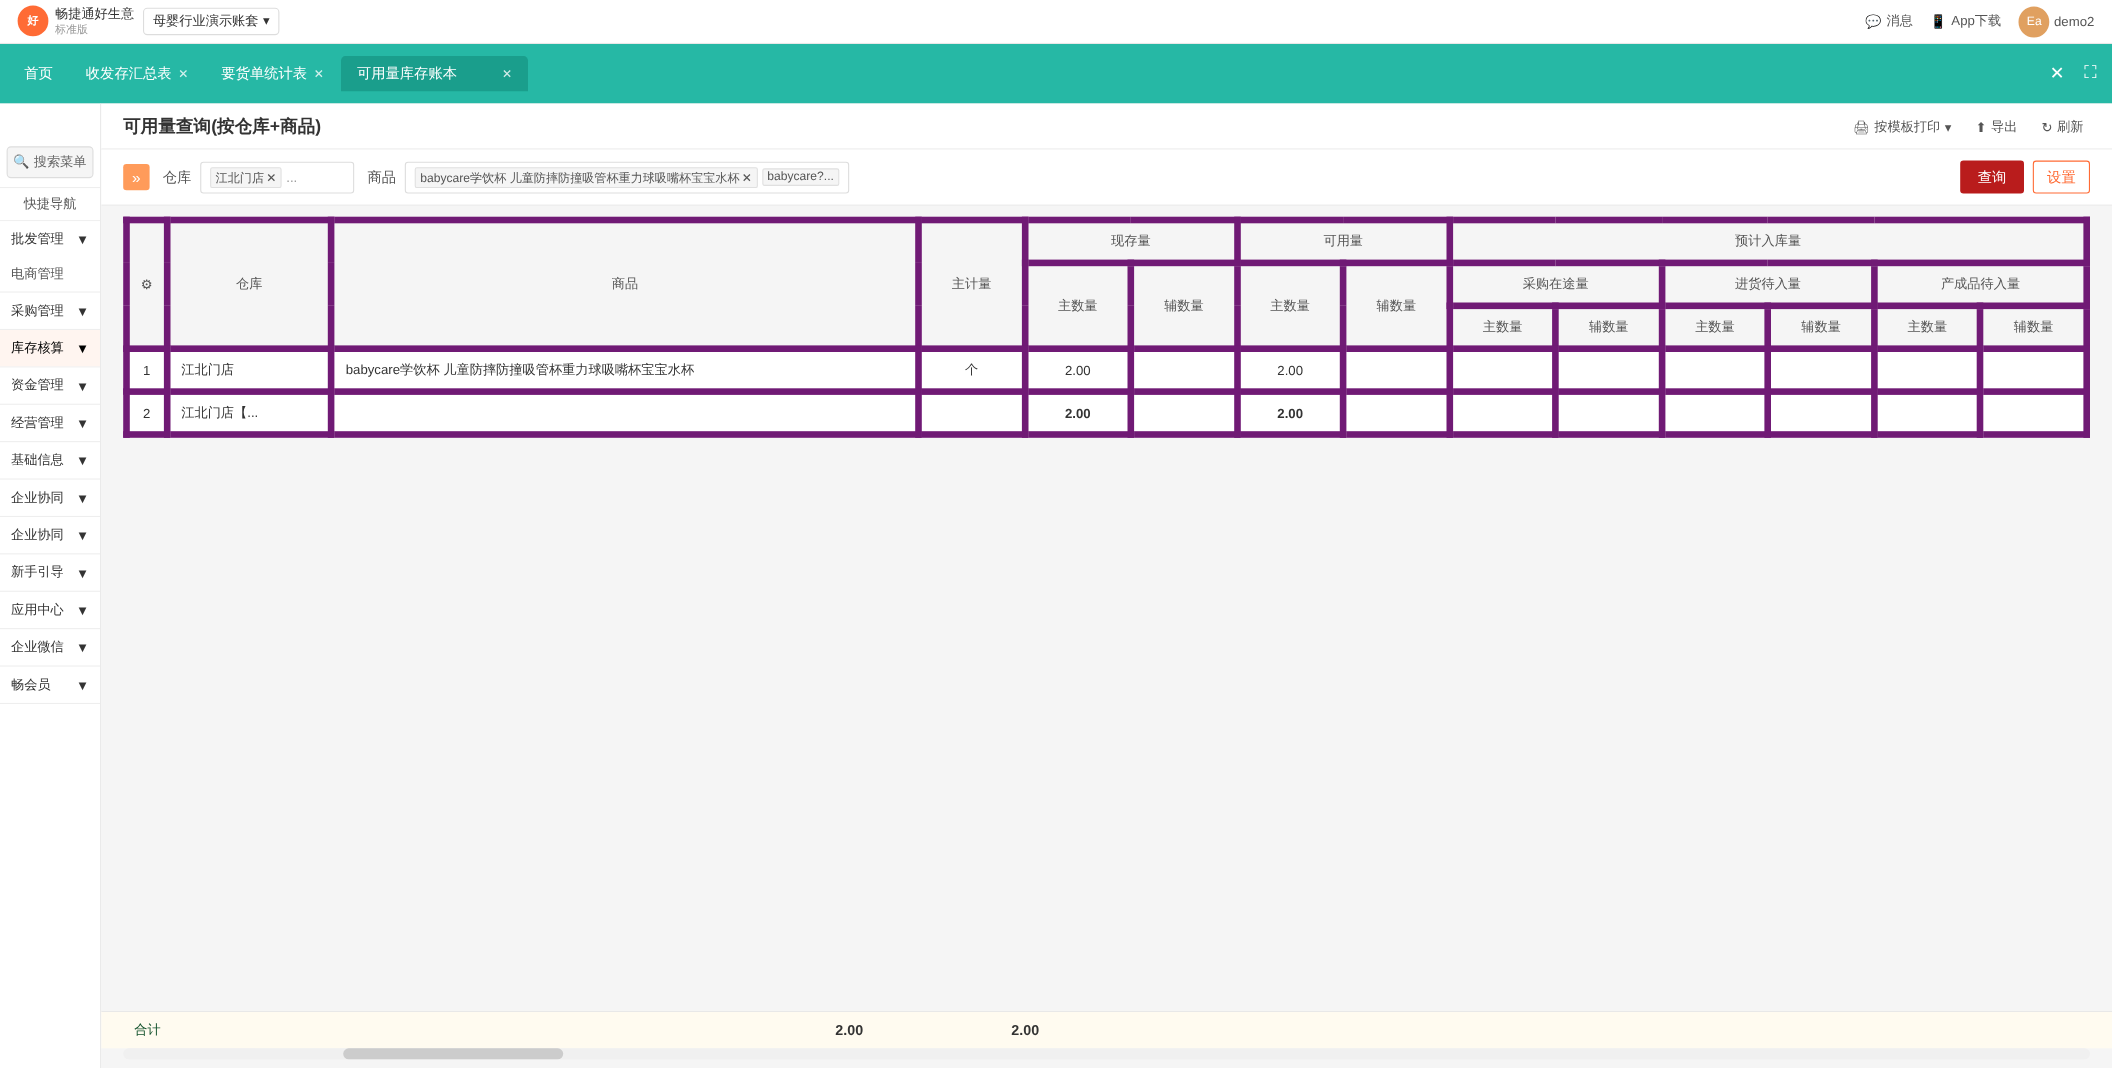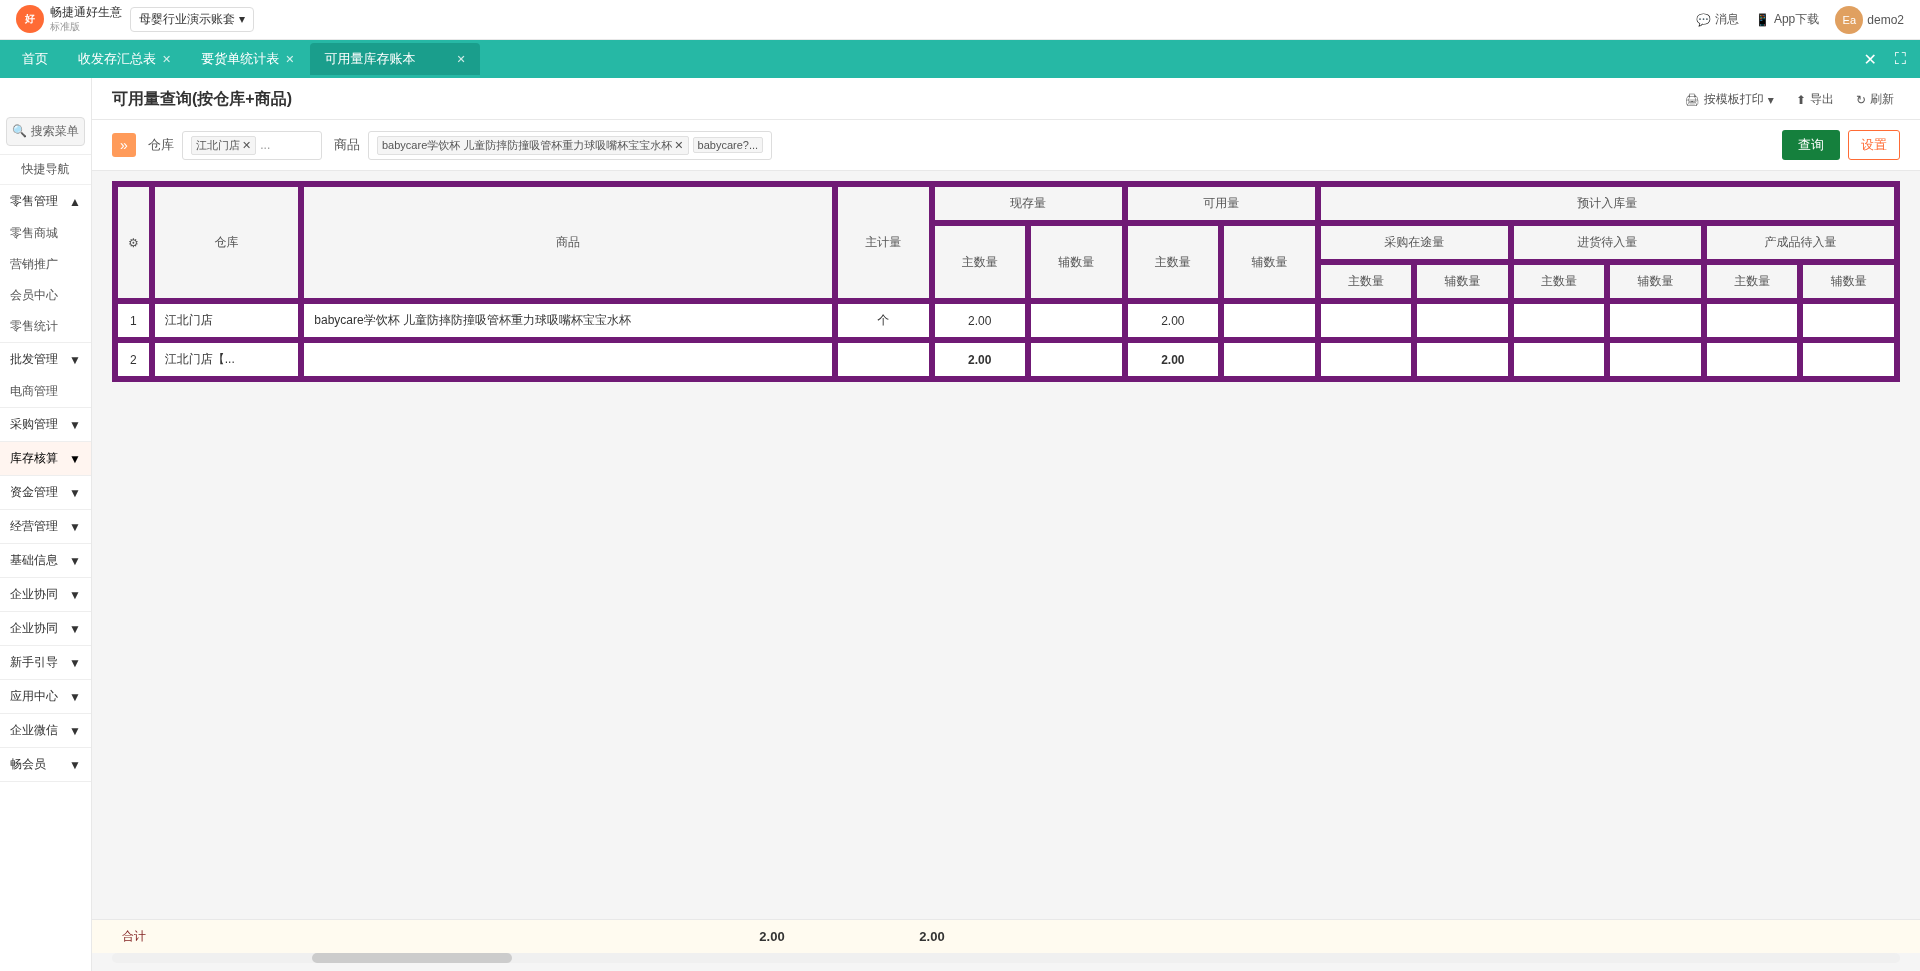--- a/index.html
+++ b/index.html
@@ -78,21 +78,21 @@
       background: #e0a060;
       display: flex;
       align-items: center;
       justify-content: center;
       color: white;
       font-size: 11px;
     }
 
     
     .nav-tabs {
-      height: 38px;
+      height: 54px;
       background: #26b8a5;
       display: flex;
       align-items: center;
       padding: 0 8px;
     }
     .nav-tab {
       height: 32px;
       padding: 0 14px;
       display: flex;
       align-items: center;
@@ -283,21 +283,21 @@
     .filter-dots {
       color: #999;
       cursor: pointer;
     }
     .filter-actions {
       margin-left: auto;
       display: flex;
       gap: 8px;
     }
     .btn-query {
-      background: #15803d;
+      background: #b91c1c;
       color: #fff;
       border: none;
       border-radius: 3px;
       padding: 5px 16px;
       font-size: 13px;
       cursor: pointer;
     }
     .btn-settings {
       background: #fff;
       color: #ff6b35;
@@ -341,21 +341,21 @@
     
     .table-footer {
       background: #fffbf0;
       border-top: 1px solid #e8e8e8;
       padding: 8px 20px;
       display: flex;
       align-items: center;
     }
     .footer-label {
       font-size: 12px;
-      color: #7f1d1d;
+      color: #14532d;
       width: 160px;
       padding-left: 10px;
     }
     .footer-total {
       font-size: 13px;
       font-weight: bold;
       color: #333;
     }
     .scrollbar-area {
       height: 10px;
@@ -433,30 +433,20 @@
   <div class="sidebar">
     <div class="sidebar-search">
       <div class="sidebar-search-btn">
         🔍 <span>搜索菜单</span>
       </div>
     </div>
     <div class="sidebar-nav-btn">
       <span>快捷导航</span>
     </div>
 
-    <div class="sidebar-section">
-      <div class="sidebar-section-header">
-        <span>零售管理</span>
-        <span>▲</span>
-      </div>
-      <div class="sidebar-item">零售商城</div>
-      <div class="sidebar-item">营销推广</div>
-      <div class="sidebar-item">会员中心</div>
-      <div class="sidebar-item">零售统计</div>
-    </div>
 
     <div class="sidebar-section">
       <div class="sidebar-section-header">
         <span>批发管理</span>
         <span>▼</span>
       </div>
       <div class="sidebar-item">电商管理</div>
     </div>
 
     <div class="sidebar-section">

